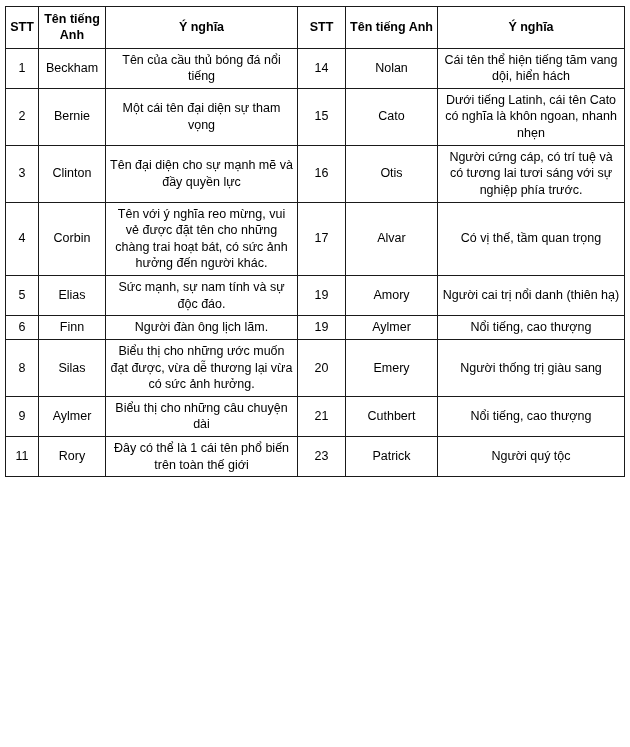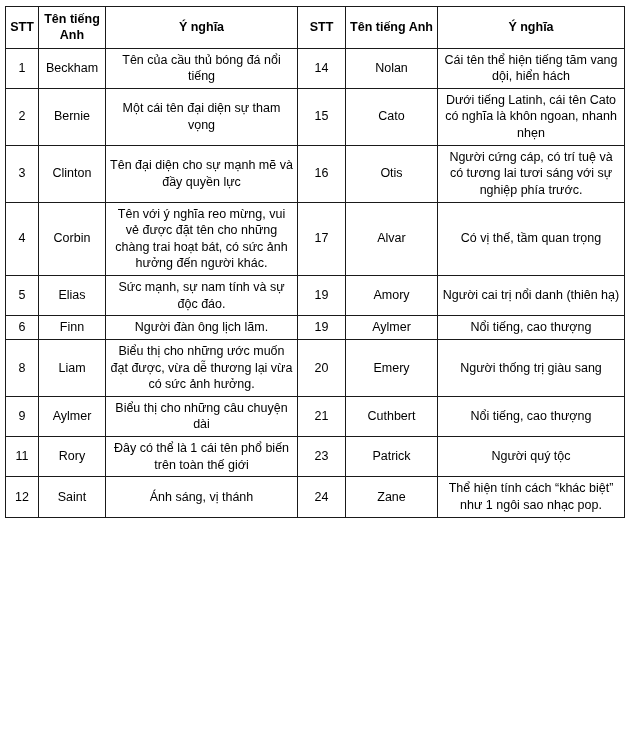--- a/index.html
+++ b/index.html
@@ -114,21 +114,21 @@
       <tr>
         <td>6</td>
         <td>Finn</td>
         <td>Người đàn ông lịch lãm.</td>
         <td>19</td>
         <td>Aylmer</td>
         <td>Nổi tiếng, cao thượng</td>
       </tr>
       <tr>
         <td>8</td>
-        <td>Liam</td>
+        <td>Silas</td>
         <td>Biểu thị cho những ước muốn đạt được, vừa dễ thương lại vừa có sức ảnh hưởng.</td>
         <td>20</td>
         <td>Emery</td>
         <td>Người thống trị giàu sang</td>
       </tr>
       <tr>
         <td>9</td>
         <td>Aylmer</td>
         <td>Biểu thị cho những câu chuyện dài</td>
         <td>21</td>
@@ -136,22 +136,14 @@
         <td>Nổi tiếng, cao thượng</td>
       </tr>
       <tr>
         <td>11</td>
         <td>Rory</td>
         <td>Đây có thể là 1 cái tên phổ biến trên toàn thế giới</td>
         <td>23</td>
         <td>Patrick</td>
         <td>Người quý tộc</td>
       </tr>
-      <tr>
-        <td>12</td>
-        <td>Saint</td>
-        <td>Ánh sáng, vị thánh</td>
-        <td>24</td>
-        <td>Zane</td>
-        <td>Thể hiện tính cách “khác biệt” như 1 ngôi sao nhạc pop.</td>
-      </tr>
     </tbody>
 </table>
 
 </body></html>

